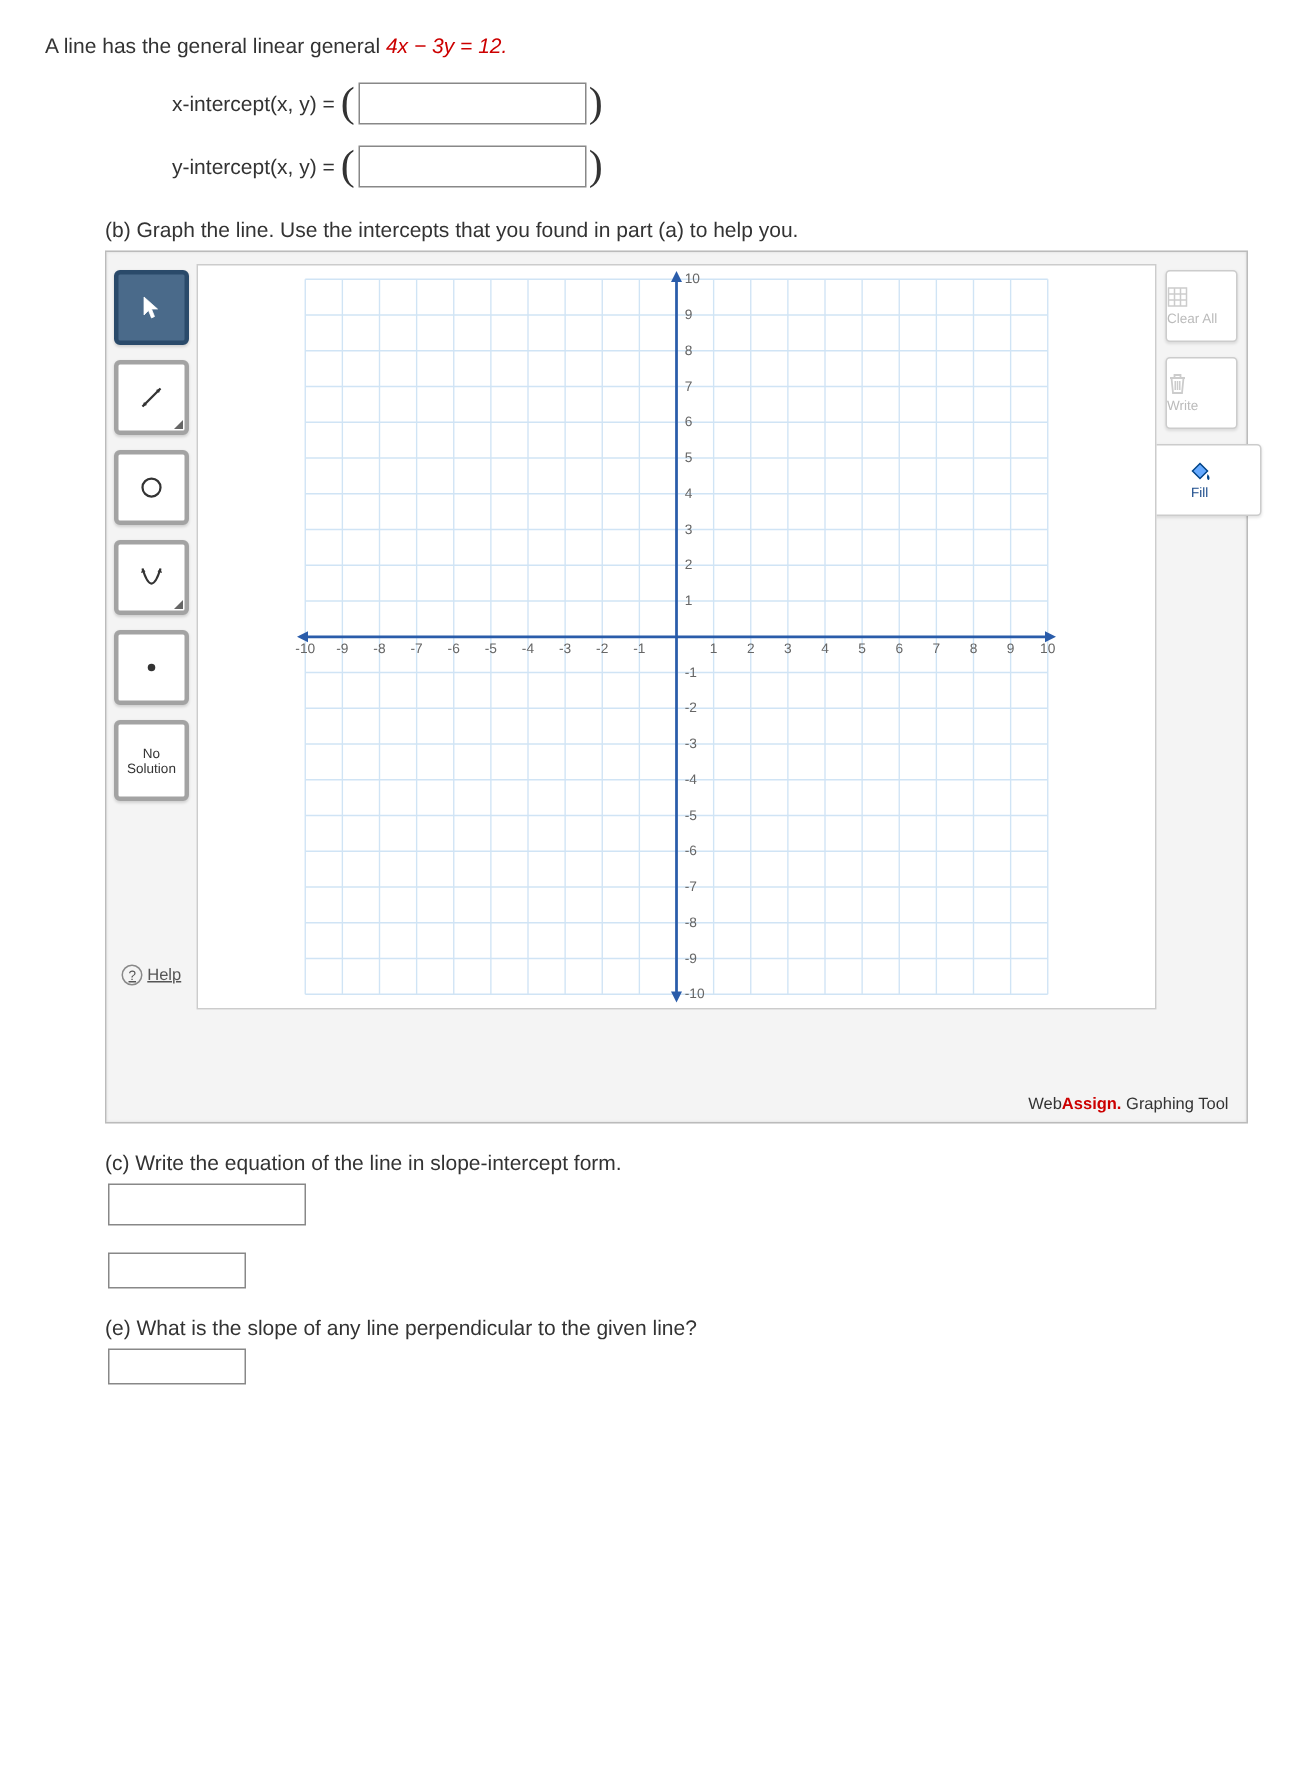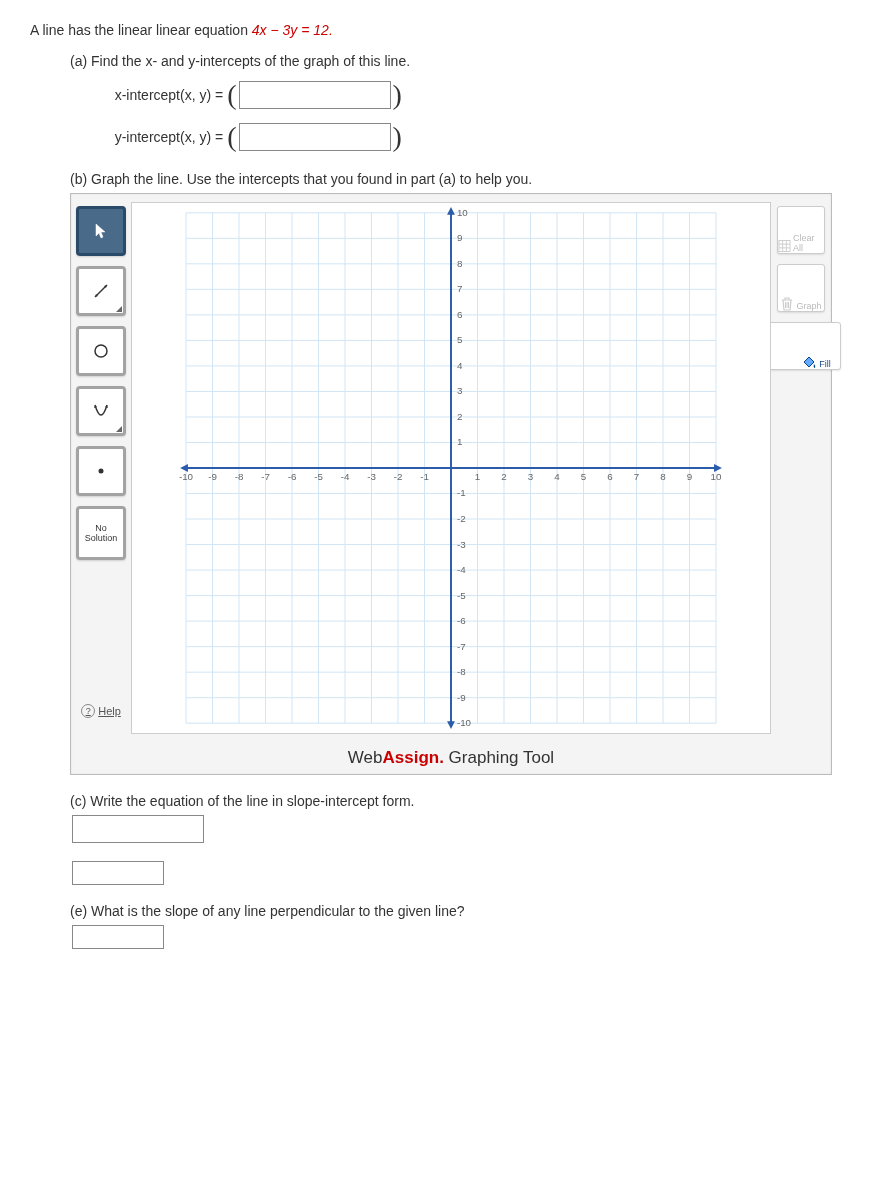--- a/index.html
+++ b/index.html
@@ -105,50 +105,50 @@
   align-items: center;
   padding-top: 12px;
   gap: 10px;
 }
 .rt-btn {
   width: 46px; height: 46px;
   background: #fff;
   border: 1px solid #ccc;
   border-radius: 3px;
   font-size: 9px;
-  display: flex; flex-direction: row; align-items: flex-end; justify-content: center;
+  display: flex; flex-direction: column; align-items: flex-start; justify-content: center;
   gap: 2px;
   box-shadow: 0 1px 2px rgba(0,0,0,0.1);
   cursor: pointer;
 }
 .rt-btn.disabled { color: #bbb; }
 .rt-btn.fill { color: #1a4a8a; padding-left: 32px; }
 .brand {
-  text-align: center;
+  text-align: right;
   padding: 6px 12px;
-  font-size: 17px;
+  font-size: 11px;
   color: #333;
+  margin-top: 43px;
 }
 .brand b { color: #c00; }
 svg.cursor-ico { width: 16px; height: 16px; }
 svg.grid-svg { position: absolute; inset: 0; width: 100%; height: 100%; }
 .axis-label { font-size: 10px; fill: #666; font-family: Arial; }
 </style>
 </head>
 <body>
 
 <div class="question-stem">
-  <span>A line has the linear linear equation </span>
+  <span>A line has the general linear general </span>
   <span class="eqn">4x − 3y = 12.</span>
 </div>
 
 <div class="parts">
 
   <div class="part">
-    <div>(a) Find the x- and y-intercepts of the graph of this line.</div>
     <div class="intercept-row">
       <span class="intercept-lbl">x-intercept</span>
       <span class="xy-eq">(x, y) = </span>
       <span class="big-paren">(</span>
       <span class="answer-box"></span>
       <span class="big-paren">)</span>
     </div>
     <div class="intercept-row">
       <span class="intercept-lbl">y-intercept</span>
       <span class="xy-eq">(x, y) = </span>
@@ -307,21 +307,21 @@
               </svg>
             <span>Clear All</span>
           </div>
           <div class="rt-btn disabled">
             <svg width="14" height="14" viewBox="0 0 14 14">
                 <path d="M3 3 L11 3 L10 13 L4 13 Z M2 3 L12 3 M5 3 L5 1 L9 1 L9 3" fill="none" stroke="#ccc" stroke-width="1.2"></path>
                 <line x1="5.5" y1="5" x2="5.5" y2="11" stroke="#ccc"></line>
                 <line x1="7" y1="5" x2="7" y2="11" stroke="#ccc"></line>
                 <line x1="8.5" y1="5" x2="8.5" y2="11" stroke="#ccc"></line>
               </svg>
-            <span>Graph</span>
+            <span>Write</span>
           </div>
           <div class="rt-btn fill">
             <svg width="14" height="14" viewBox="0 0 14 14">
                 <path d="M6 2 L11 7 L6 12 L1 7 Z" fill="#6af" stroke="#048"></path>
                 <path d="M11 9 Q13 11 12 13 Q10 13 11 9" fill="#048"></path>
               </svg>
             <span>Fill</span>
           </div>
         </div>
       </div>

